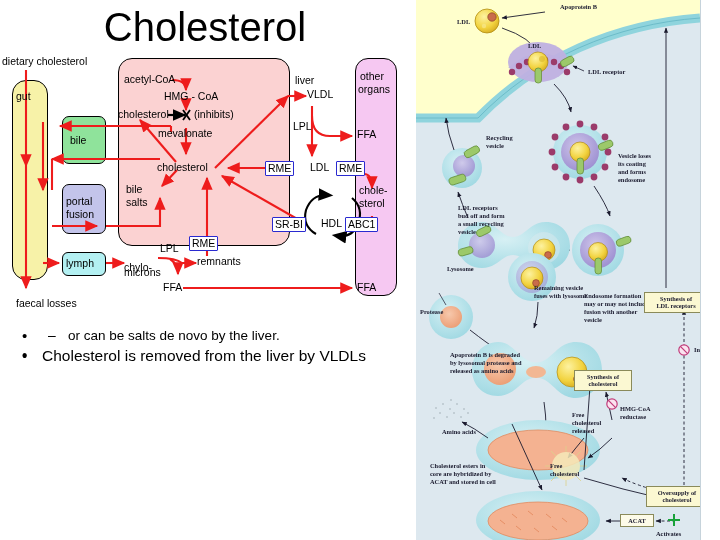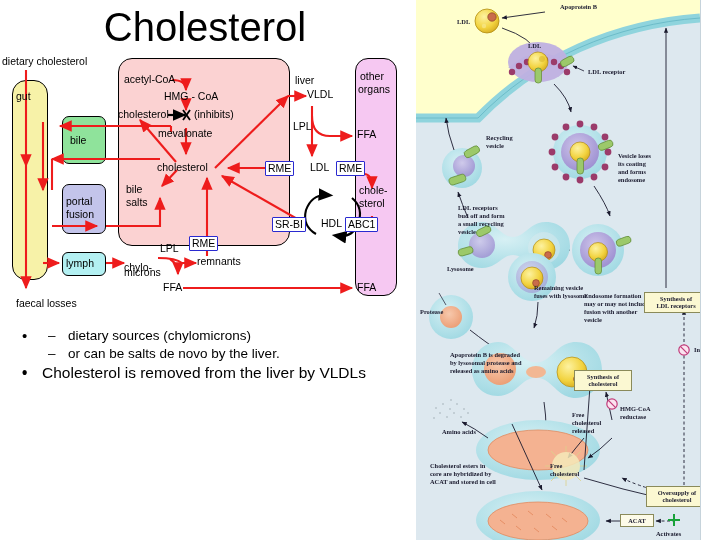--- a/index.html
+++ b/index.html
@@ -237,21 +237,20 @@
   <div class="rme" style="left:345px; top:159px;">ABC1</div>
 
 </div>
 
 <div id="bullets">
   <div class="b1">
     <span class="dot">•</span>
   </div>
   <div class="b2">
     <span class="dash">–</span>
-    <span>dietary sources (chylomicrons)</span>
   </div>
   <div class="b2">
     <span class="dash">–</span>
     <span>or can be salts </span><span class="it">de novo</span><span> by the liver.</span>
   </div>
   <div class="b1">
     <span class="dot">•</span>
   </div>
   <div class="b1">
     <span class="dot">•</span>

